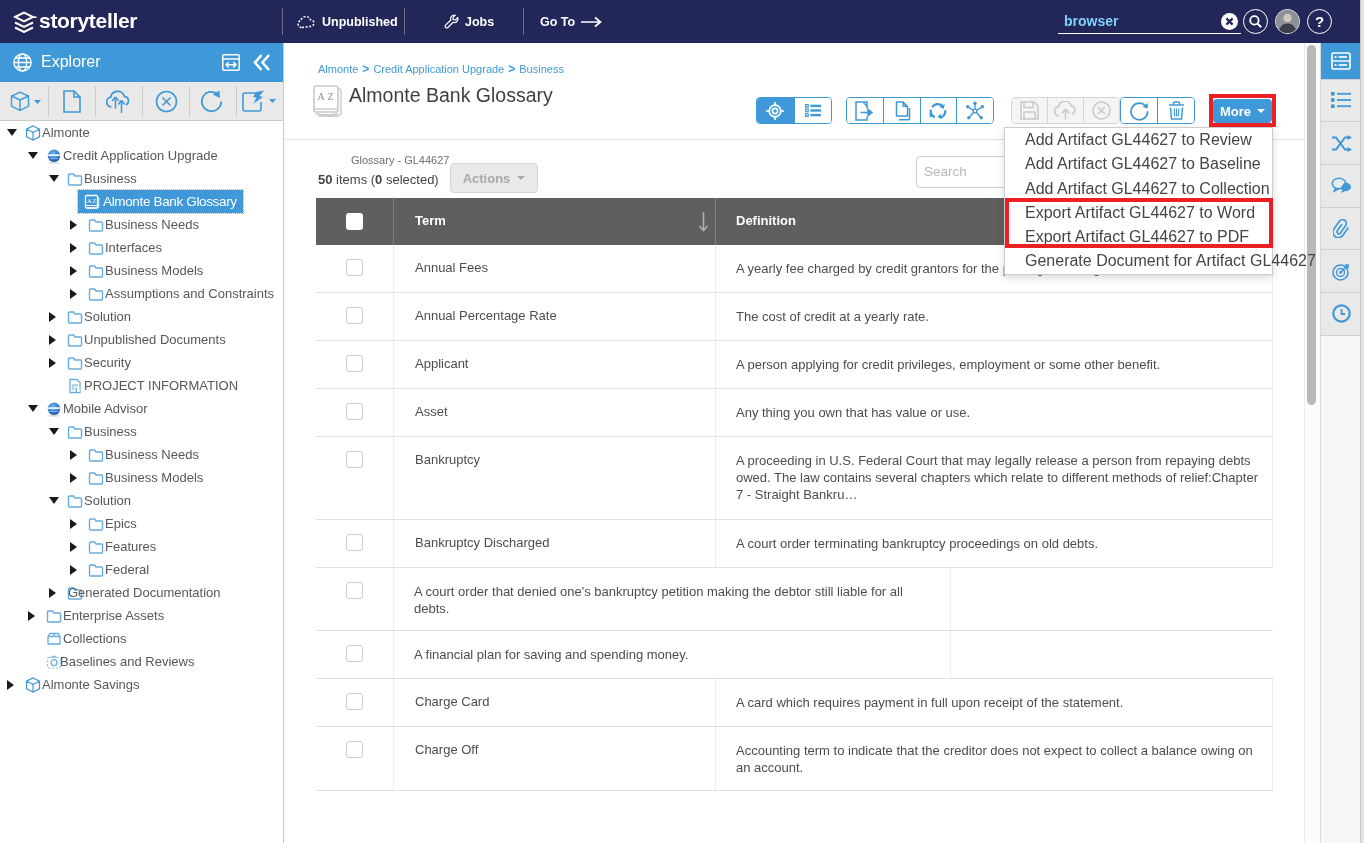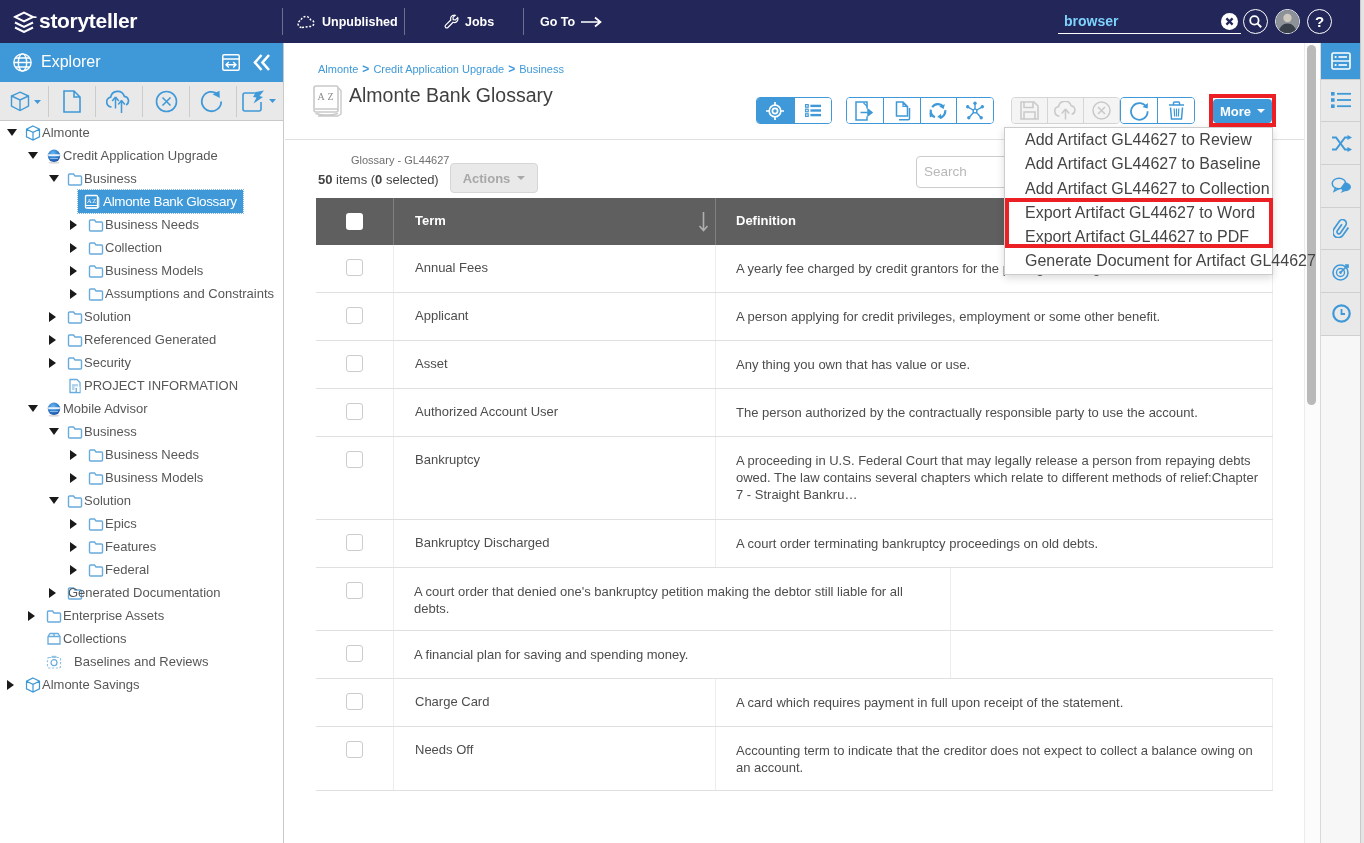--- a/index.html
+++ b/index.html
@@ -275,21 +275,21 @@
         <svg class="ticon" style="left:88px" width="16" height="16" viewBox="0 0 16 16">
           <use href="#i-folder"></use>
         </svg>
         <span class="tlabel" style="left:105px">Business Needs</span>
       </div>
 <div class="trow">
         <span class="tri closed" style="left:70px"></span>
         <svg class="ticon" style="left:88px" width="16" height="16" viewBox="0 0 16 16">
           <use href="#i-folder"></use>
         </svg>
-        <span class="tlabel" style="left:105px">Collection</span>
+        <span class="tlabel" style="left:105px">Interfaces</span>
       </div>
 <div class="trow">
         <span class="tri closed" style="left:70px"></span>
         <svg class="ticon" style="left:88px" width="16" height="16" viewBox="0 0 16 16">
           <use href="#i-folder"></use>
         </svg>
         <span class="tlabel" style="left:105px">Business Models</span>
       </div>
 <div class="trow">
         <span class="tri closed" style="left:70px"></span>
@@ -303,21 +303,21 @@
         <svg class="ticon" style="left:67px" width="16" height="16" viewBox="0 0 16 16">
           <use href="#i-folder"></use>
         </svg>
         <span class="tlabel" style="left:84px">Solution</span>
       </div>
 <div class="trow">
         <span class="tri closed" style="left:49px"></span>
         <svg class="ticon" style="left:67px" width="16" height="16" viewBox="0 0 16 16">
           <use href="#i-folder"></use>
         </svg>
-        <span class="tlabel" style="left:84px">Referenced Generated</span>
+        <span class="tlabel" style="left:84px">Unpublished Documents</span>
       </div>
 <div class="trow">
         <span class="tri closed" style="left:49px"></span>
         <svg class="ticon" style="left:67px" width="16" height="16" viewBox="0 0 16 16">
           <use href="#i-folder"></use>
         </svg>
         <span class="tlabel" style="left:84px">Security</span>
       </div>
 <div class="trow">
         <svg class="ticon" style="left:67px" width="16" height="16" viewBox="0 0 16 16">
@@ -398,21 +398,21 @@
 <div class="trow">
         <svg class="ticon" style="left:46px" width="16" height="16" viewBox="0 0 16 16">
           <use href="#i-box"></use>
         </svg>
         <span class="tlabel" style="left:63px">Collections</span>
       </div>
 <div class="trow">
         <svg class="ticon" style="left:46px" width="16" height="16" viewBox="0 0 16 16">
           <use href="#i-cam"></use>
         </svg>
-        <span class="tlabel" style="left:74px">Baselines and Reviews</span>
+        <span class="tlabel" style="left:60px">Baselines and Reviews</span>
       </div>
 <div class="trow">
         <span class="tri closed" style="left:7px"></span>
         <svg class="ticon" style="left:25px" width="16" height="16" viewBox="0 0 16 16">
           <use href="#i-cube"></use>
         </svg>
         <span class="tlabel" style="left:42px">Almonte Savings</span>
       </div>
 </div>
 </div>
@@ -555,37 +555,37 @@
         <div class="c1">
           <div class="cb"></div>
         </div>
         <div class="c2">Annual Fees</div>
         <div class="c3">A yearly fee charged by credit grantors for the privilege of using a credit card.</div>
       </div>
     <div class="row">
         <div class="c1">
           <div class="cb"></div>
         </div>
+        <div class="c2">Annual Percentage Rate</div>
+        <div class="c3">The cost of credit at a yearly rate.</div>
+      </div>
+    <div class="row">
+        <div class="c1">
+          <div class="cb"></div>
+        </div>
         <div class="c2">Applicant</div>
         <div class="c3">A person applying for credit privileges, employment or some other benefit.</div>
       </div>
     <div class="row">
         <div class="c1">
           <div class="cb"></div>
         </div>
         <div class="c2">Asset</div>
         <div class="c3">Any thing you own that has value or use.</div>
       </div>
-    <div class="row">
-        <div class="c1">
-          <div class="cb"></div>
-        </div>
-        <div class="c2">Authorized Account User</div>
-        <div class="c3">The person authorized by the contractually responsible party to use the account.</div>
-      </div>
     <div class="row rbank">
         <div class="c1">
           <div class="cb"></div>
         </div>
         <div class="c2">Bankruptcy</div>
         <div class="c3">A proceeding in U.S. Federal Court that may legally release a person from repaying debts owed. The law contains several chapters which relate to different methods of relief:Chapter 7 - Straight Bankru…</div>
       </div>
     <div class="row">
         <div class="c1">
           <div class="cb"></div>
@@ -609,21 +609,21 @@
         <div class="c1">
           <div class="cb"></div>
         </div>
         <div class="c2">Charge Card</div>
         <div class="c3">A card which requires payment in full upon receipt of the statement.</div>
       </div>
     <div class="row rco">
         <div class="c1">
           <div class="cb"></div>
         </div>
-        <div class="c2">Needs Off</div>
+        <div class="c2">Charge Off</div>
         <div class="c3">Accounting term to indicate that the creditor does not expect to collect a balance owing on an account.</div>
       </div>
   </div>
 </div>
 
 <div id="menu">
   <div class="mi">Add Artifact GL44627 to Review</div>
   <div class="mi">Add Artifact GL44627 to Baseline</div>
   <div class="mi">Add Artifact GL44627 to Collection</div>
   <div class="mi">Export Artifact GL44627 to Word</div>

